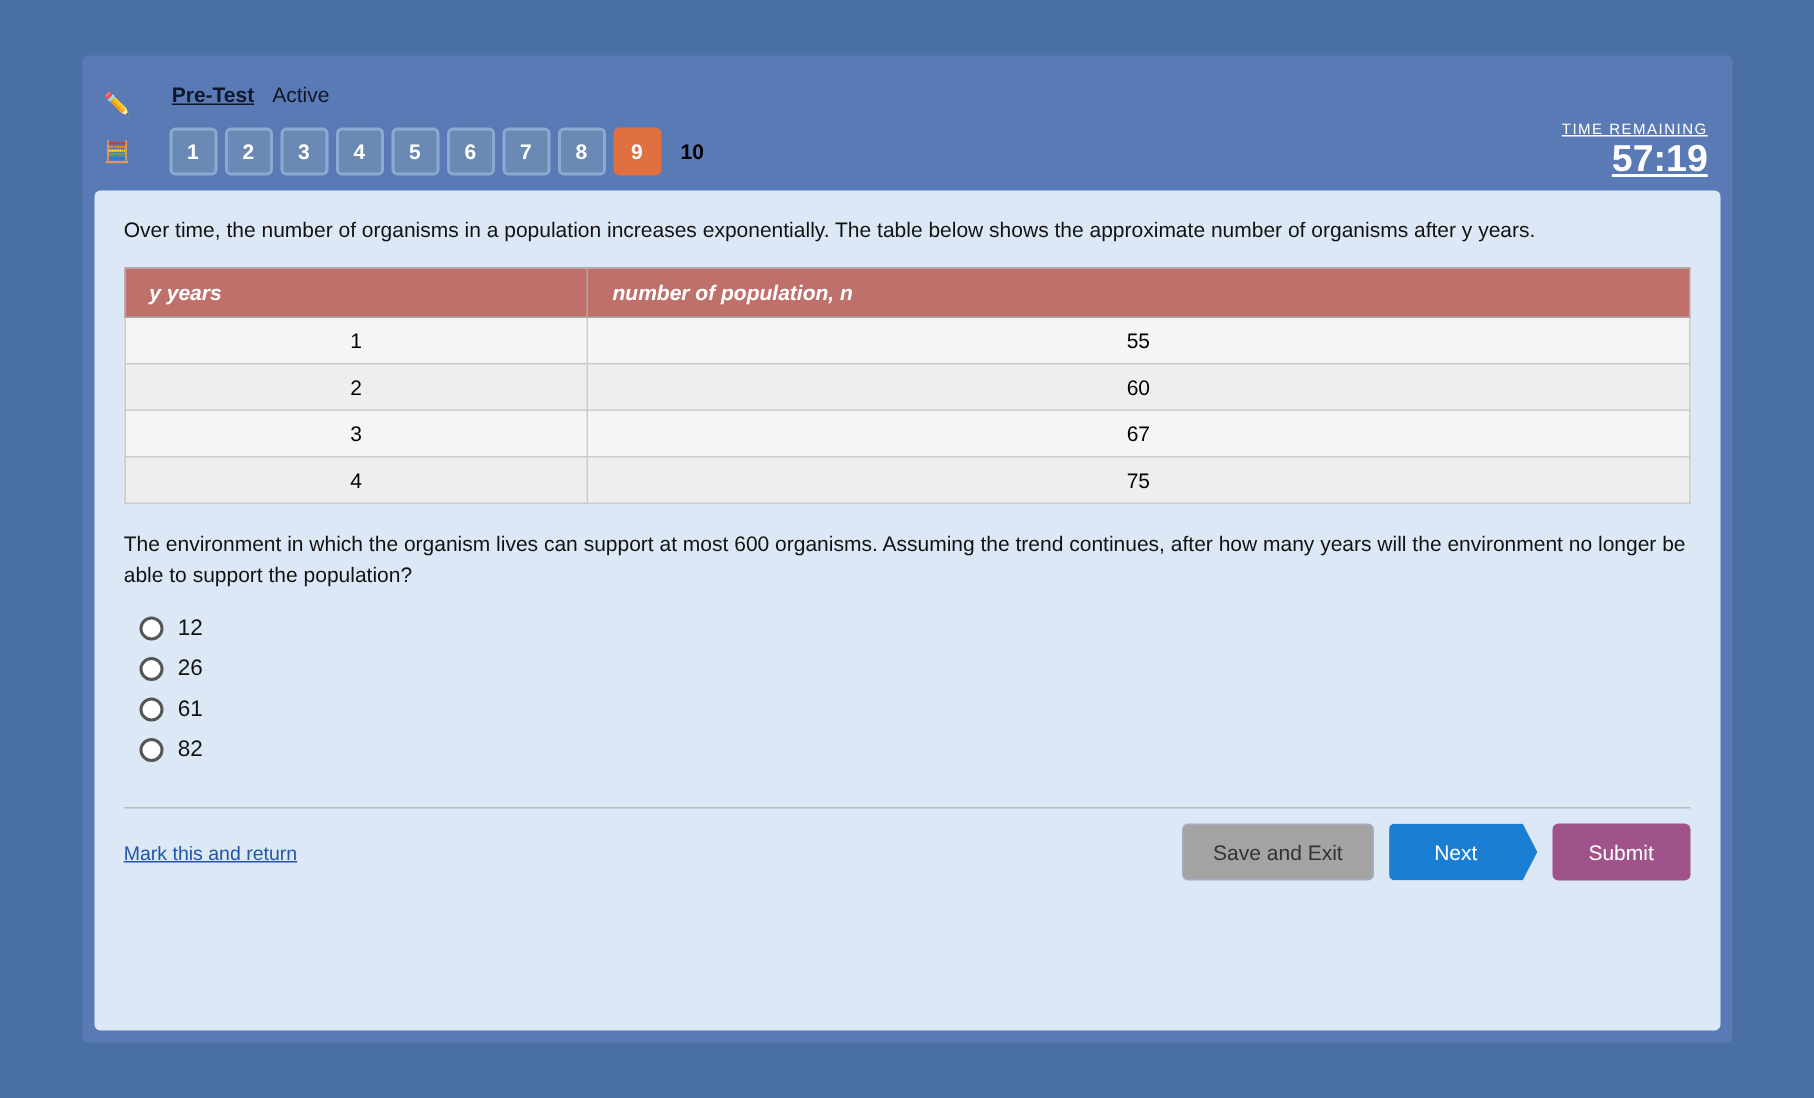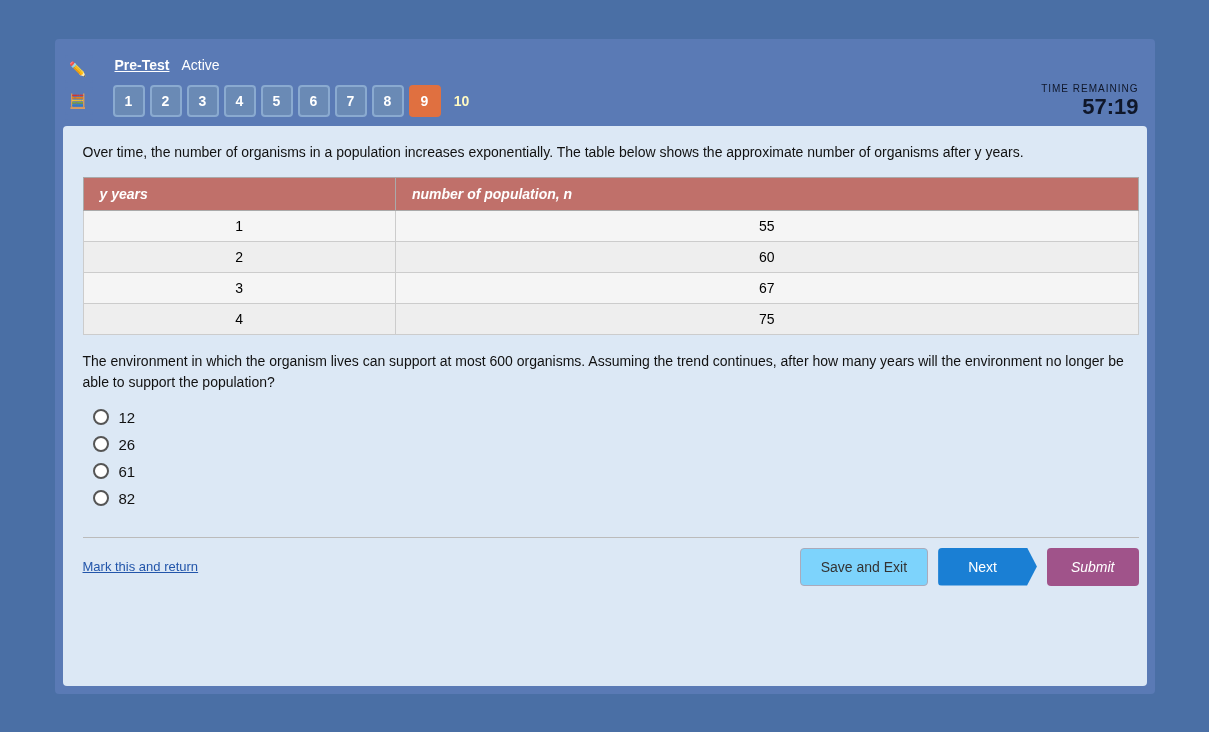--- a/index.html
+++ b/index.html
@@ -22,21 +22,21 @@
     .header {
       padding: 8px 16px 4px 60px;
     }
     .header-title {
       font-size: 22px;
       font-weight: bold;
       color: #fff;
     }
     .header-subtitle {
       font-size: 14px;
-      color: #ffffff;
+      color: #0f172a;
       display: flex;
       gap: 12px;
     }
     .header-subtitle .pre-test {
       font-weight: bold;
       text-decoration: underline;
     }
     .nav-bar {
       display: flex;
       align-items: center;
@@ -88,41 +88,42 @@
       background: #e07040;
       border-color: #e07040;
     }
     .q-num.plain {
       background: #6a8ab5;
       border-color: #8aaad0;
     }
     .q-num.faded {
       background: transparent;
       border: none;
-      color: #fef9c3;
+      color: #000000;
     }
     .time-remaining {
       margin-left: auto;
       text-align: right;
-      color: #0f172a;
+      color: #ffffff;
+      text-decoration: underline;
     }
     .time-label {
       font-size: 10px;
       letter-spacing: 1px;
       text-transform: uppercase;
     }
     .time-value {
-      font-size: 22px;
+      font-size: 25px;
       font-weight: bold;
     }
     .main-content {
       background: #dce8f5;
       margin: 0 8px 8px 8px;
       border-radius: 4px;
-      padding: 16px 8px 12px 20px;
+      padding: 16px 20px 12px 20px;
       min-height: 560px;
       position: relative;
     }
     .question-text {
       font-size: 14px;
       color: #111;
       margin-bottom: 14px;
       line-height: 1.5;
     }
     .data-table {
@@ -156,20 +157,21 @@
       line-height: 1.5;
     }
     .answer-options {
       display: flex;
       flex-direction: column;
       gap: 10px;
       margin-left: 10px;
     }
     .answer-option {
       display: flex;
+      align-items: center;
       gap: 10px;
       font-size: 15px;
       color: #111;
       cursor: pointer;
     }
     .radio-circle {
       width: 16px;
       height: 16px;
       border-radius: 50%;
       border: 2px solid #555;
@@ -190,21 +192,21 @@
       text-decoration: underline;
       cursor: pointer;
     }
     .bottom-buttons {
       display: flex;
       gap: 10px;
       margin-left: auto;
     }
     .btn-save-exit {
       padding: 10px 20px;
-      background: #7dd3fc;
+      background: #a3a3a3;
       border: 1px solid #aab;
       border-radius: 4px;
       font-size: 14px;
       color: #333;
       cursor: pointer;
     }
     .btn-next {
       padding: 10px 30px;
       background: #1a7fd4;
       border: none;
@@ -217,21 +219,20 @@
       padding-right: 40px;
     }
     .btn-submit {
       padding: 10px 24px;
       background: #a0538a;
       border: none;
       border-radius: 4px;
       font-size: 14px;
       color: white;
       cursor: pointer;
-      font-style: italic;
     }
   </style>
 </head>
 <body>
 
 <div class="outer-container">
 
   <div class="header">
     <div class="header-subtitle">
       <span class="pre-test">Pre-Test</span>

